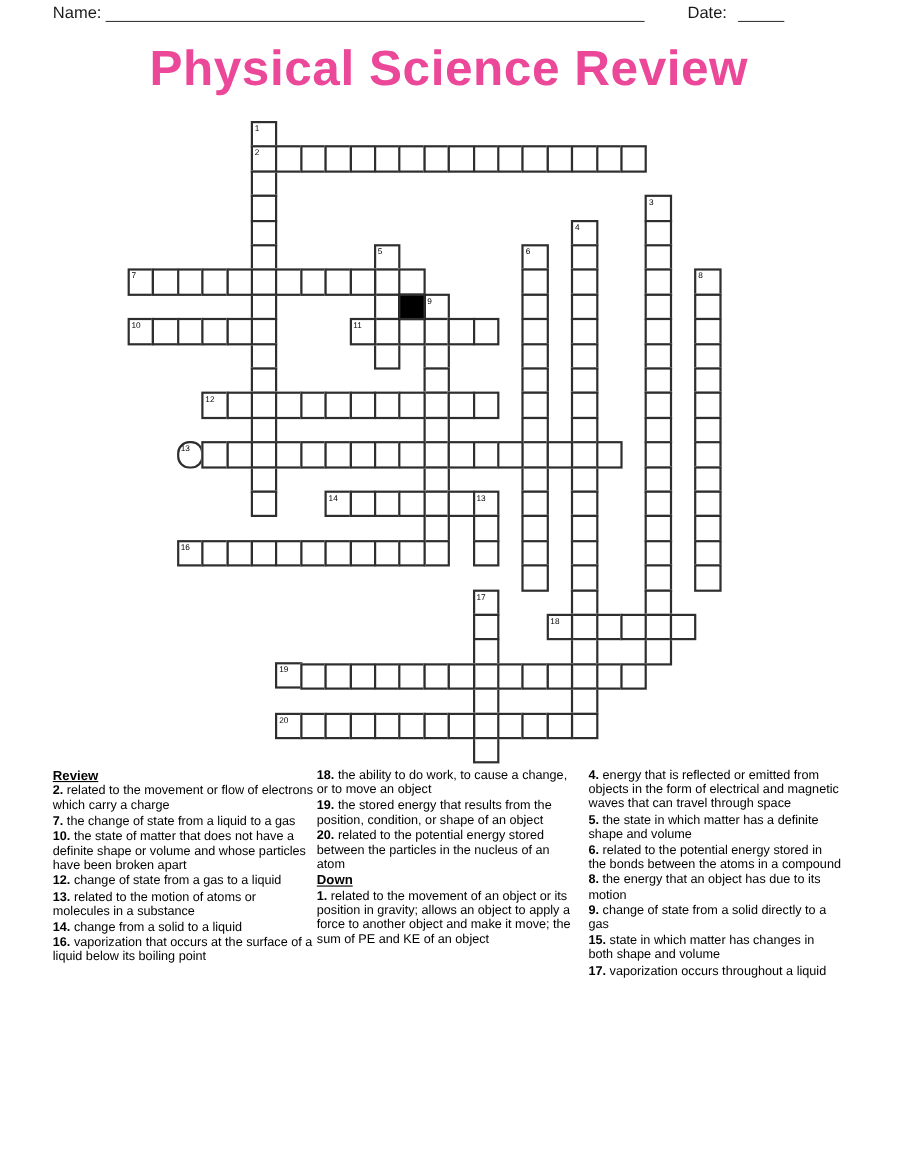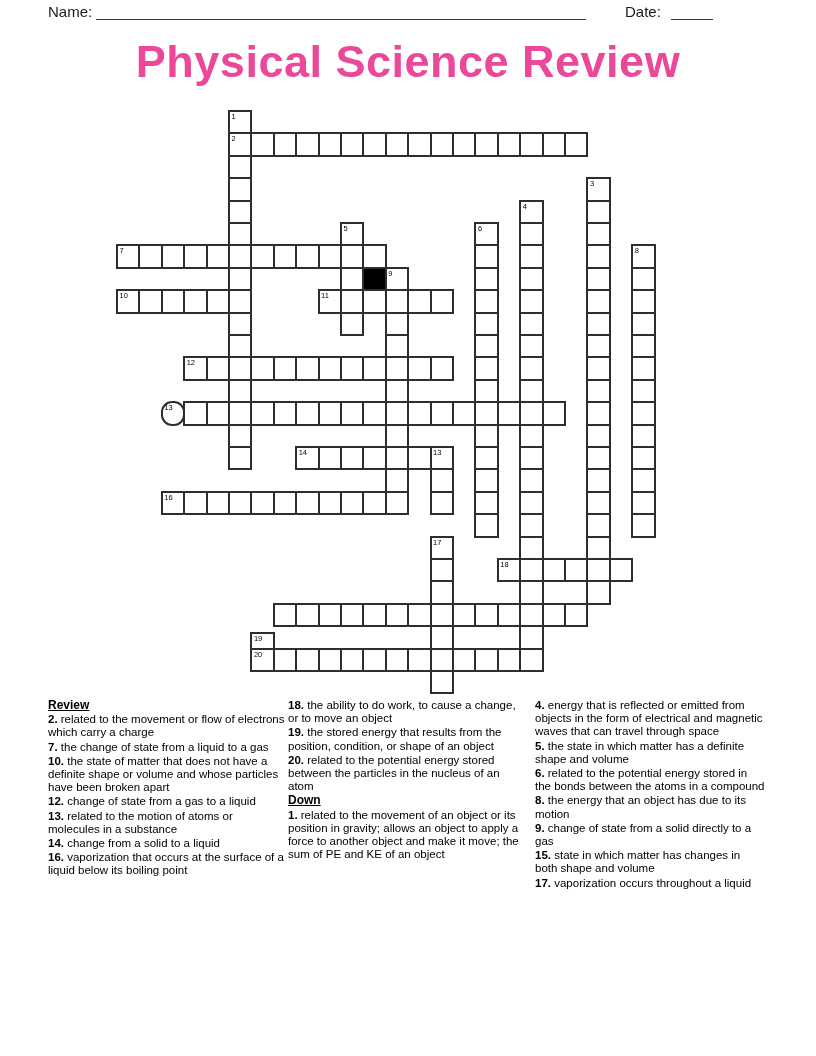--- a/index.html
+++ b/index.html
@@ -259,21 +259,21 @@
       <div class="cell" style="left: 313.6px; top: 492.8px; width: 24.4px; height: 24.4px;"></div>
       <div class="cell" style="left: 313.6px; top: 515.2px; width: 24.4px; height: 24.4px;"></div>
       <div class="cell" style="left: 313.6px; top: 537.6px; width: 24.4px; height: 24.4px;"></div>
       <div class="cell" style="left: 313.6px; top: 560px; width: 24.4px; height: 24.4px;"></div>
       <div class="cell" style="left: 380.8px; top: 448px; width: 24.4px; height: 24.4px;">
         <span class="cellnum">18</span>
       </div>
       <div class="cell" style="left: 425.6px; top: 448px; width: 24.4px; height: 24.4px;"></div>
       <div class="cell" style="left: 448px; top: 448px; width: 24.4px; height: 24.4px;"></div>
       <div class="cell" style="left: 492.8px; top: 448px; width: 24.4px; height: 24.4px;"></div>
-      <div class="cell" style="left: 134.4px; top: 522px; width: 24.4px; height: 24.4px;">
+      <div class="cell" style="left: 134.4px; top: 492px; width: 24.4px; height: 24.4px;">
         <span class="cellnum">19</span>
       </div>
       <div class="cell" style="left: 156.8px; top: 492.8px; width: 24.4px; height: 24.4px;"></div>
       <div class="cell" style="left: 179.2px; top: 492.8px; width: 24.4px; height: 24.4px;"></div>
       <div class="cell" style="left: 201.6px; top: 492.8px; width: 24.4px; height: 24.4px;"></div>
       <div class="cell" style="left: 224px; top: 492.8px; width: 24.4px; height: 24.4px;"></div>
       <div class="cell" style="left: 246.4px; top: 492.8px; width: 24.4px; height: 24.4px;"></div>
       <div class="cell" style="left: 268.8px; top: 492.8px; width: 24.4px; height: 24.4px;"></div>
       <div class="cell" style="left: 291.2px; top: 492.8px; width: 24.4px; height: 24.4px;"></div>
       <div class="cell" style="left: 336px; top: 492.8px; width: 24.4px; height: 24.4px;"></div>

